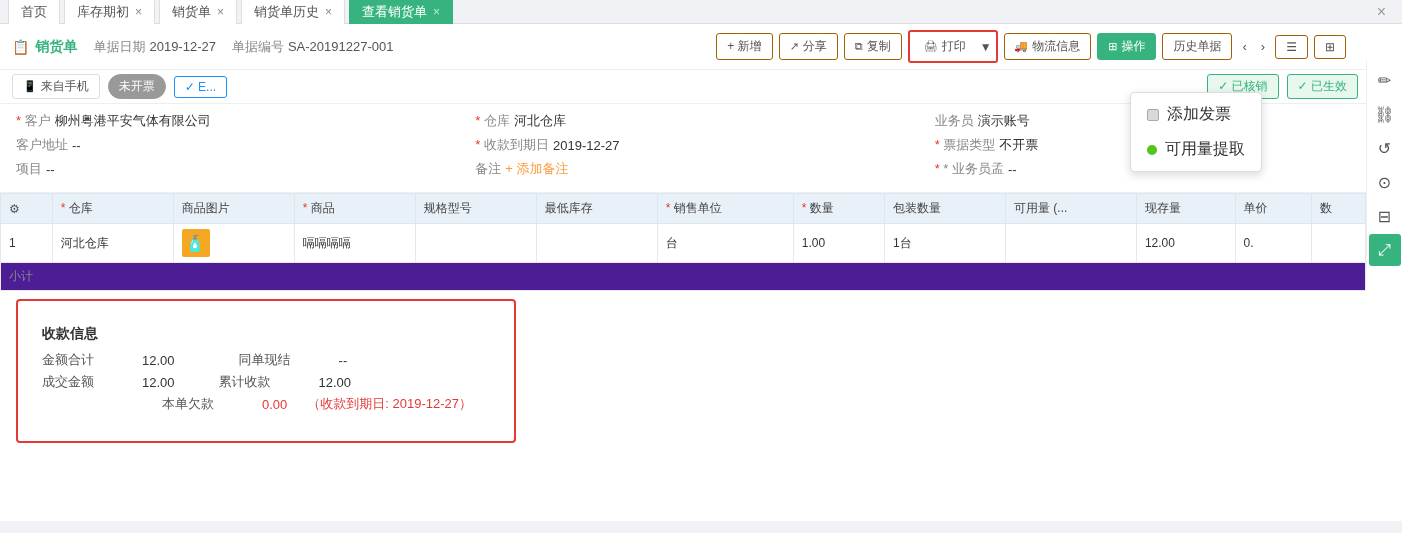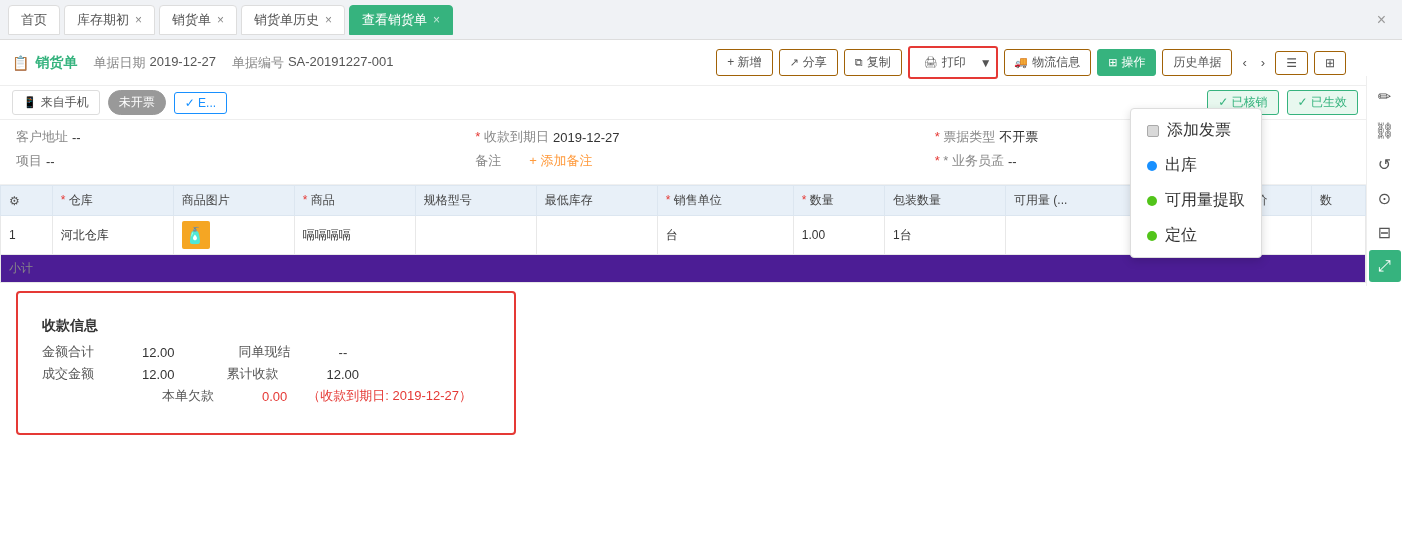--- a/index.html
+++ b/index.html
@@ -1,21 +1,21 @@
 <!DOCTYPE html>
 <html><head>
   <meta charset="utf-8">
   <style>
     * { box-sizing: border-box; margin: 0; padding: 0; }
     body { font-family: 'Microsoft YaHei', Arial, sans-serif; font-size: 13px; color: #333; background: #f0f2f5; overflow: hidden; }
 
     
     .tab-bar {
       display: flex; align-items: center; background: #f0f2f5; border-bottom: 1px solid #ddd;
-      padding: 0 8px; height: 40px; position: relative;
+      padding: 0 8px; height: 24px; position: relative;
     }
     .tab {
       display: flex; align-items: center; padding: 0 12px; height: 30px; background: #fff;
       border: 1px solid #ddd; border-radius: 4px 4px 0 0; margin-right: 4px; cursor: pointer;
       font-size: 13px; color: #555; white-space: nowrap;
     }
     .tab.active { background: #36b37e; color: #fff; border-color: #36b37e; }
     .tab .close-btn { margin-left: 6px; cursor: pointer; font-size: 12px; opacity: 0.7; }
     .tab-close-right {
       margin-left: auto; cursor: pointer; font-size: 16px; color: #999; padding: 4px 8px;
@@ -26,21 +26,21 @@
       background: #fff; margin: 0; height: calc(533px - 36px); overflow-y: auto; position: relative;
     }
 
     
     .doc-header {
       display: flex; align-items: center; padding: 6px 12px; background: #fff;
       border-bottom: 1px solid #eee; gap: 16px;
     }
     .doc-title { display: flex; align-items: center; gap: 6px; color: #36b37e; font-weight: bold; font-size: 14px; }
     .doc-meta { display: flex; align-items: center; gap: 16px; color: #555; font-size: 13px; }
-    .doc-meta span { display: flex; align-items: flex-start; gap: 4px; }
+    .doc-meta span { display: flex; align-items: center; gap: 4px; }
     .doc-meta .label { color: #888; }
     .toolbar-btn {
       display: flex; align-items: center; gap: 4px; padding: 4px 10px; border: 1px solid #a16207;
       border-radius: 3px; background: #fff; cursor: pointer; font-size: 12px; color: #555;
       white-space: nowrap;
     }
     .toolbar-btn.teal-bg { background: #36b37e; color: #fff; border-color: #36b37e; }
     .status-badge {
       display: flex; align-items: center; gap: 4px; padding: 3px 10px; border-radius: 3px;
       font-size: 12px; border: 1px solid;
@@ -65,21 +65,21 @@
     }
     .form-row {
       display: flex; align-items: center; gap: 8px; margin-bottom: 6px;
     }
     .form-field {
       display: flex; align-items: center; gap: 4px; flex: 1;
     }
     .form-label { color: #888; font-size: 13px; white-space: nowrap; }
     .form-label.required::before { content: '* '; color: #e53935; }
     .form-value { color: #333; font-size: 13px; }
-    .add-note { color: #ff9a3c; cursor: pointer; font-size: 13px; margin-left: 24px; }
+    .add-note { color: #ff9a3c; cursor: pointer; font-size: 13px; }
 
     
     .data-table { width: 100%; border-collapse: collapse; font-size: 12px; background: #fff; }
     .data-table thead tr { background: #e8f0f8; }
     .data-table thead th {
       padding: 6px 8px; border: 1px solid #dce6f0; color: #444; font-weight: normal;
       text-align: left; white-space: nowrap;
     }
     .data-table thead th.required::before { content: '* '; color: #e53935; }
     .data-table thead th .gear { color: #555; }
@@ -249,34 +249,40 @@
       <span>✓ 已生效</span>
     </div>
   </div>
 
   <div class="dropdown-menu">
     <div class="dropdown-item">
       <span class="square-icon" style="background:#d9d9d9; border:1px solid #aaa;"></span>
       <span>添加发票</span>
     </div>
     <div class="dropdown-item">
-      <span class="dot-icon" style="background:#1890ff;"></span>
-      <span>出库</span>
-    </div>
-    <div class="dropdown-item">
       <span class="dot-icon" style="background:#52c41a;"></span>
       <span>可用量提取</span>
     </div>
-    <div class="dropdown-item">
-      <span class="dot-icon" style="background:#52c41a;"></span>
-      <span>定位</span>
-    </div>
   </div>
 
   <div class="form-section">
+    <div class="form-row">
+      <div class="form-field">
+        <span class="form-label required">客户</span>
+        <span class="form-value">柳州粤港平安气体有限公司</span>
+      </div>
+      <div class="form-field">
+        <span class="form-label required">仓库</span>
+        <span class="form-value">河北仓库</span>
+      </div>
+      <div class="form-field">
+        <span class="form-label">业务员</span>
+        <span class="form-value">演示账号</span>
+      </div>
+    </div>
     <div class="form-row">
       <div class="form-field">
         <span class="form-label">客户地址</span>
         <span class="form-value">--</span>
       </div>
       <div class="form-field">
         <span class="form-label required">收款到期日</span>
         <span class="form-value">2019-12-27</span>
       </div>
       <div class="form-field">
@@ -350,21 +356,21 @@
     <div class="payment-title">收款信息</div>
     <div class="payment-row">
       <span class="payment-label">金额合计</span>
       <span class="payment-value">12.00</span>
       <span style="margin-left: 44px;" class="payment-label">同单现结</span>
       <span class="payment-value">--</span>
     </div>
     <div class="payment-row">
       <span class="payment-label">成交金额</span>
       <span class="payment-value">12.00</span>
-      <span style="margin-left: 32px;" class="payment-label">累计收款</span>
+      <span style="margin-left: 24px;" class="payment-label">累计收款</span>
       <span class="payment-value">12.00</span>
     </div>
     <div class="payment-row">
       <span style="margin-left: 120px;" class="payment-label">本单欠款</span>
       <span class="payment-value red">0.00</span>
       <span class="payment-value" style="color: #e53935;">（收款到期日: <span style="color:#e53935;">2019-12-27</span>）</span>
     </div>
   </div>
 
 </div>

